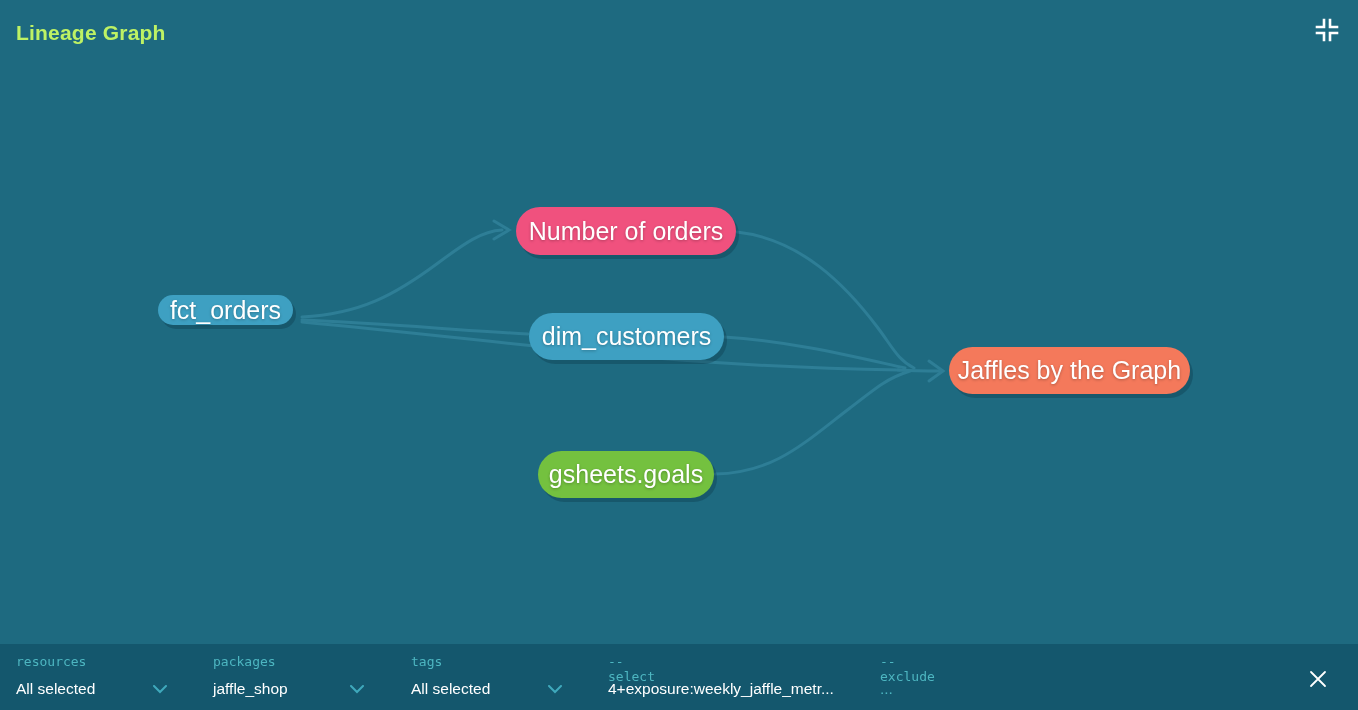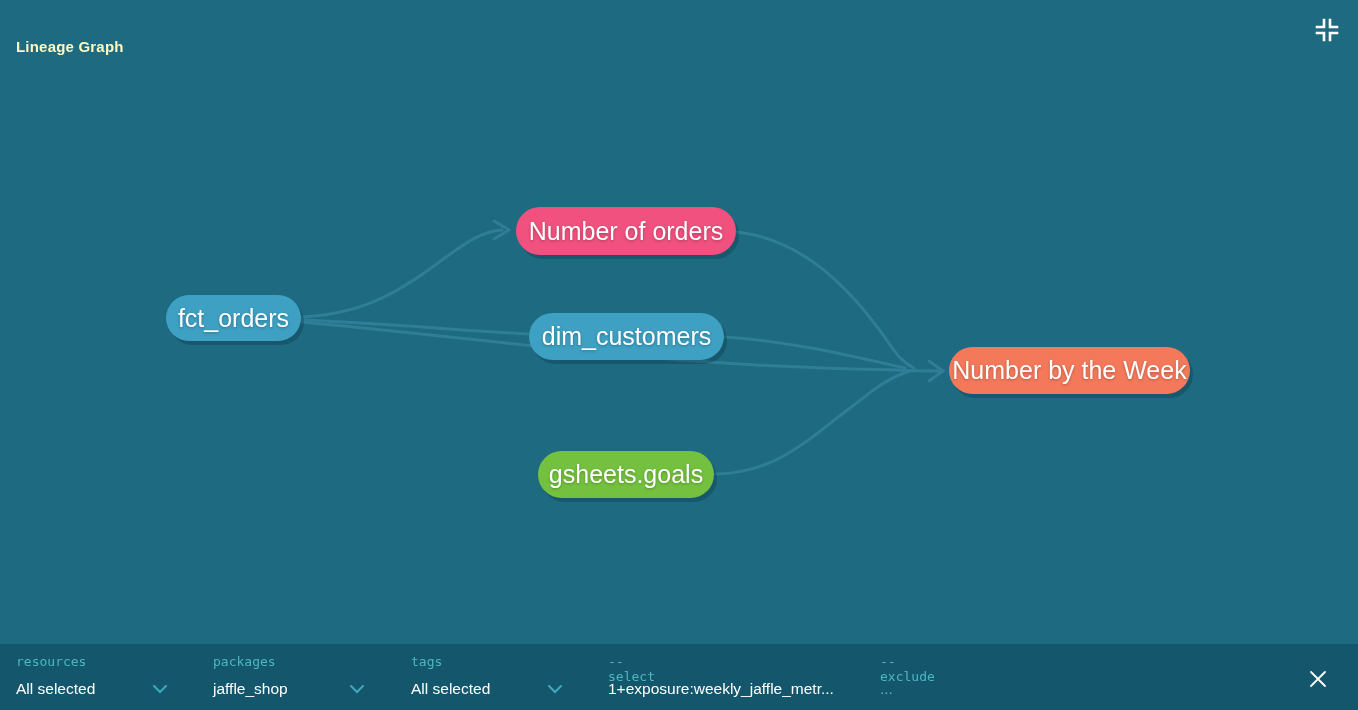--- a/index.html
+++ b/index.html
@@ -6,23 +6,23 @@
   html, body { width: 1358px; height: 710px; overflow: hidden; }
   body {
     font-family: "Liberation Sans", sans-serif;
     background: #1e6a80;
     position: relative;
     color: #fff;
   }
 
   
   .page-title {
-    position: absolute; top: 38px; left: 16px;
-    font-size: 15px; font-weight: 700; letter-spacing: .2px;
-    color: #fef9c3; z-index: 5;
+    position: absolute; top: 21px; left: 16px;
+    font-size: 21px; font-weight: 700; letter-spacing: .2px;
+    color: #bef264; z-index: 5;
   }
   .collapse-btn {
     position: absolute; top: 14px; right: 14px;
     width: 34px; height: 34px;
     background: transparent; border: none; cursor: pointer;
     display: flex; align-items: center; justify-content: center;
     z-index: 5;
   }
 
   
@@ -41,21 +41,21 @@
     box-shadow: 3px 4px 0 rgba(9,48,64,.30);
     cursor: pointer;
     white-space: nowrap;
     z-index: 3;
   }
   .node--model    { background: #3ea0c2; }
   .node--metric   { background: #f0517e; }
   .node--exposure { background: #f4795b; }
   .node--source   { background: #74c13f; }
 
-  #node-fct_orders          { left: 166px; top: 295px; width: 135px; height: 46px; }
+  #node-fct_orders          { left: 158px; top: 295px; width: 135px; height: 30px; }
   #node-number_of_orders    { left: 516px; top: 207px; width: 220px; height: 48px; }
   #node-dim_customers       { left: 529px; top: 313px; width: 195px; height: 47px; }
   #node-jaffles_by_the_week { left: 949px; top: 347px; width: 241px; height: 47px; }
   #node-gsheets_goals       { left: 538px; top: 451px; width: 176px; height: 47px; text-align: center; }
 
   
   .toolbar {
     position: absolute; left: 0; right: 0; bottom: 0; height: 66px;
     background: #14576d;
     z-index: 6;
@@ -129,21 +129,21 @@
 
     <path d="M715 474 C775 473 805 442 850 408 C878 386 888 378 910 371"></path>
 
     <path d="M898 370 C915 371 926 371 941 371"></path>
     <path d="M929 361 L943 371 L929 381"></path>
   </svg>
 
   <div class="node node--model" id="node-fct_orders">fct_orders</div>
   <div class="node node--metric" id="node-number_of_orders">Number of orders</div>
   <div class="node node--model" id="node-dim_customers">dim_customers</div>
-  <div class="node node--exposure" id="node-jaffles_by_the_week">Number by the Week</div>
+  <div class="node node--exposure" id="node-jaffles_by_the_week">Jaffles by the Graph</div>
   <div class="node node--source" id="node-gsheets_goals">gsheets.goals</div>
 </div>
 
 <div class="toolbar">
 
   <div class="filter-group" id="group-resources">
     <div class="filter-label">resources</div>
     <div class="filter-value-row">
       <span class="filter-value">All selected</span>
       <span class="chevron">
@@ -174,21 +174,21 @@
         <svg width="14" height="9" viewBox="0 0 14 9" fill="none" stroke="#3fa9bc" stroke-width="2" stroke-linecap="round">
             <path d="M1 1 L7 7 L13 1"></path>
           </svg>
       </span>
     </div>
   </div>
 
   <div class="filter-group" id="group-select">
     <div class="filter-label">--select</div>
     <div class="filter-value-row filter-input">
-      <span class="filter-value">1+exposure:weekly_jaffle_metr...</span>
+      <span class="filter-value">4+exposure:weekly_jaffle_metr...</span>
     </div>
   </div>
 
   <div class="filter-group" id="group-exclude">
     <div class="filter-label">--exclude</div>
     <div class="filter-value-row filter-input">
       <span class="filter-value filter-value--placeholder">...</span>
     </div>
   </div>
 

